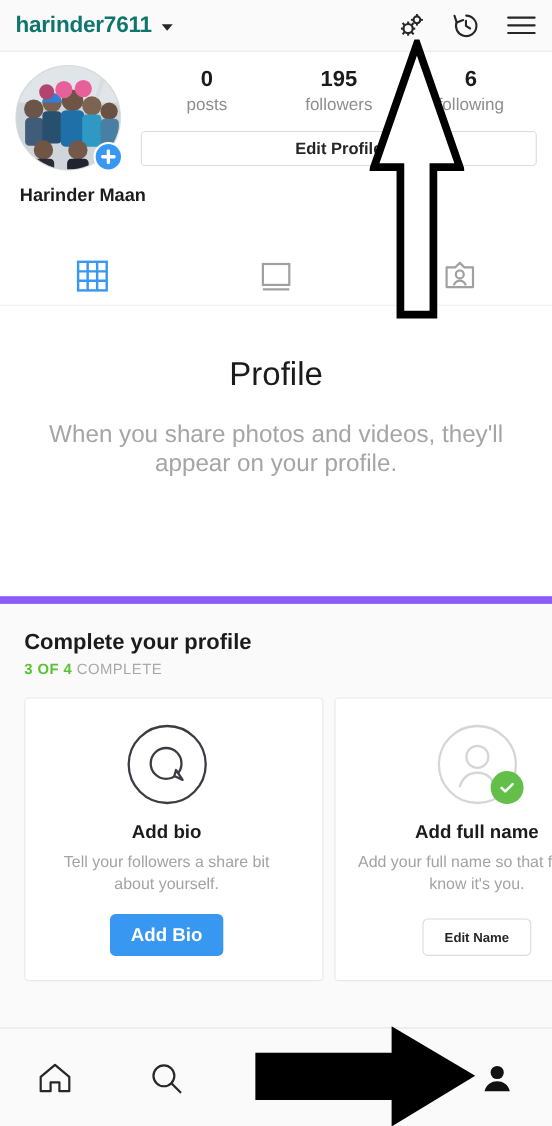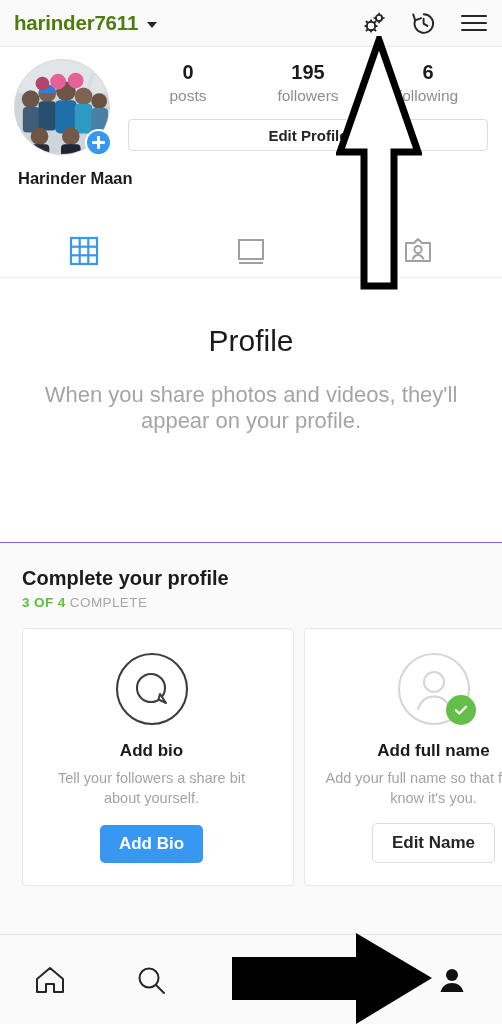--- a/index.html
+++ b/index.html
@@ -12,21 +12,21 @@
   .screen { position:relative; width:502px; height:1024px; background:#fff; overflow:hidden; }
 
   
   .header {
     height:47px; background:#fafafa;
     border-bottom:1px solid #e8e8e8;
     display:flex; align-items:center;
     padding:0 14px;
   }
   .username-wrap { display:flex; align-items:center; gap:9px; }
-  .username { font-size:20.5px; font-weight:bold; color:#4d7c0f; letter-spacing:-0.2px; }
+  .username { font-size:20.5px; font-weight:bold; color:#0f766e; letter-spacing:-0.2px; }
   .chev-down {
     width:0; height:0;
     border-left:5.5px solid transparent;
     border-right:5.5px solid transparent;
     border-top:6.5px solid #262626;
     margin-top:3px;
   }
   .header-actions { margin-left:auto; display:flex; align-items:center; gap:23px; }
   .hicon { display:flex; align-items:center; justify-content:center; }
 
@@ -77,21 +77,21 @@
 
   
   .empty { padding:44px 36px 0 36px; text-align:center; }
   .empty-title { font-size:30px; color:#1b1b1b; font-weight:normal; line-height:38px; }
   .empty-desc { margin-top:22px; font-size:22px; color:#a5a5a5; line-height:26px; }
   .empty-link { margin-top:22px; font-size:17px; font-weight:bold; color:#3897f0; cursor:pointer; display:inline-block; }
 
   
   .complete {
     position:absolute; left:0; right:0; top:542px; bottom:0;
-    background:#fafafa; border-top:1px solid #8b5cf6;
+    background:#fafafa; border-top:7px solid #8b5cf6;
     padding:24px 0 0 0;
   }
   .complete-head { padding:0 22px; }
   .complete-title { font-size:20px; font-weight:bold; color:#1b1b1b; }
   .complete-sub { margin-top:5px; font-size:13.5px; letter-spacing:0.4px; }
   .complete-sub .done { color:#5bc236; font-weight:bold;text-align:center; }
   .complete-sub .rest { color:#a8a8a8; }
 
   .cards { display:flex; gap:10px; padding:18px 22px 0 22px; }
   .card {
@@ -105,21 +105,21 @@
   .card-title { font-size:17px; font-weight:bold; color:#1b1b1b; white-space:nowrap; }
   .card-desc { margin-top:7px; font-size:14.5px; color:#a3a3a3; line-height:20px; }
   .card-btn-wrap { margin-top:auto; margin-bottom:22px; }
   .btn-primary {
     background:#3897f0; color:#fff; border:none; border-radius:5px;
     font-size:17px; font-weight:bold; padding:9px 19px; cursor:pointer;
     font-family:"Liberation Sans", sans-serif;
   }
   .btn-outline {
     background:#fff; color:#262626; border:1px solid #dcdcdc; border-radius:5px;
-    font-size:17px; font-weight:bold; padding:9px 19px; cursor:pointer;
+    font-size:12px; font-weight:bold; padding:9px 19px; cursor:pointer;
     font-family:"Liberation Sans", sans-serif; white-space:nowrap;
   }
   .check-badge {
     position:absolute; right:-4px; bottom:2px;
     width:30px; height:30px; border-radius:50%;
     background:#64bf4a; display:flex; align-items:center; justify-content:center;
   }
 
   
   .bottomnav {

